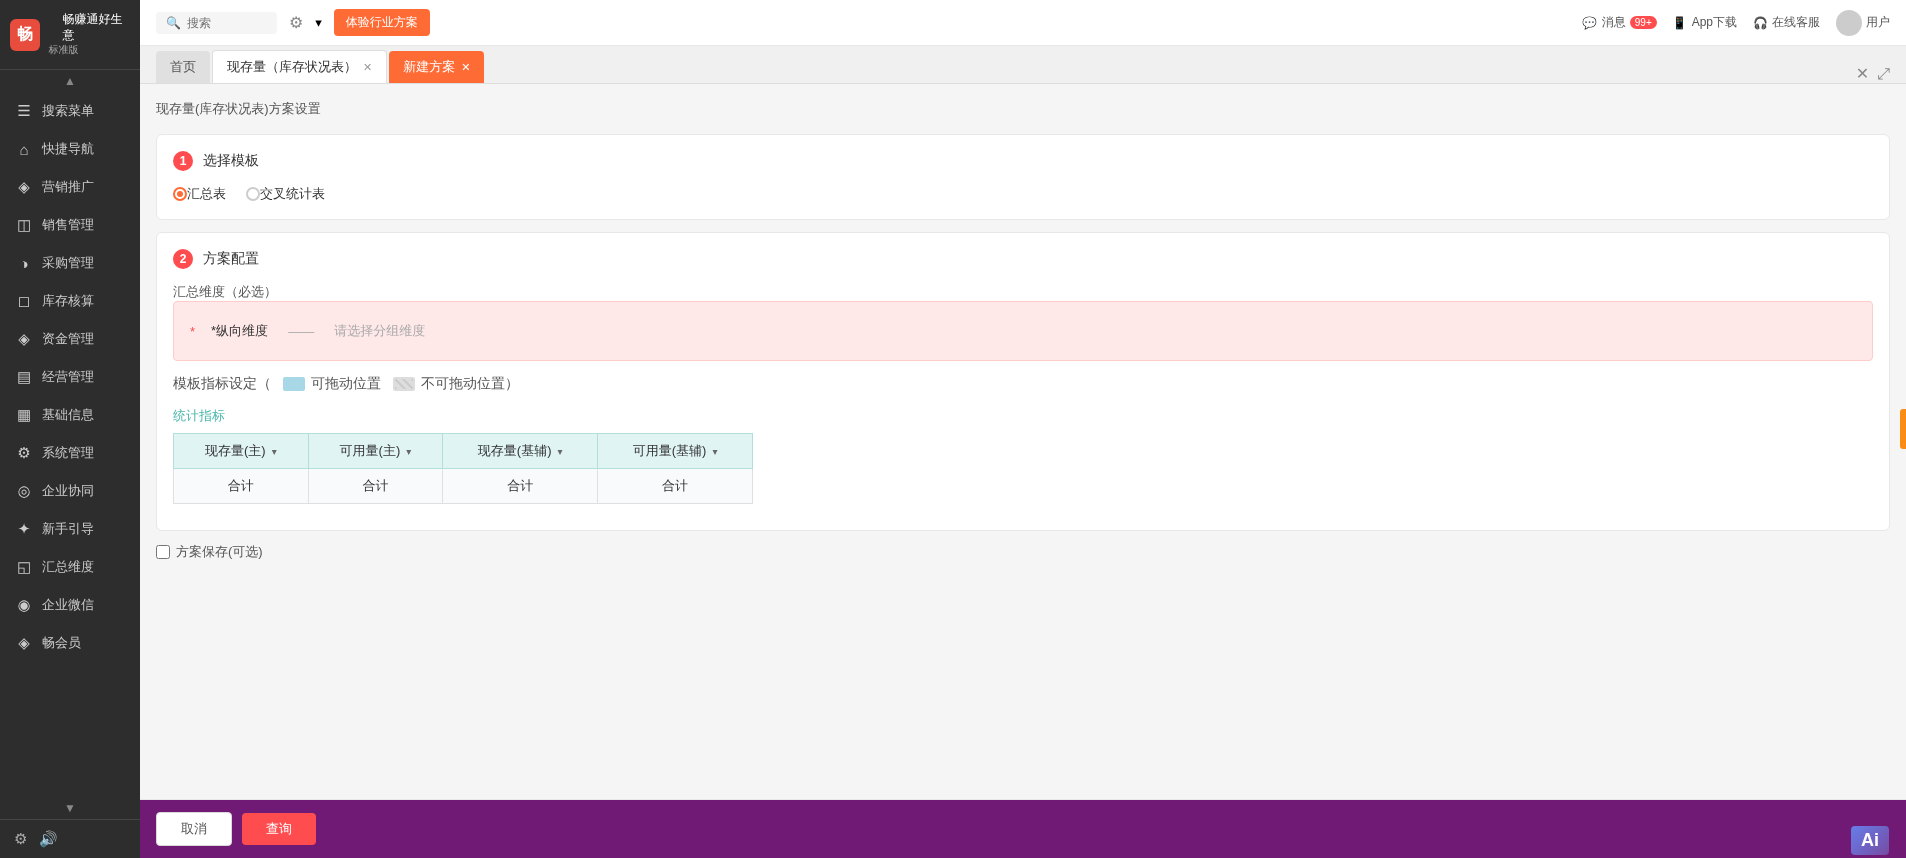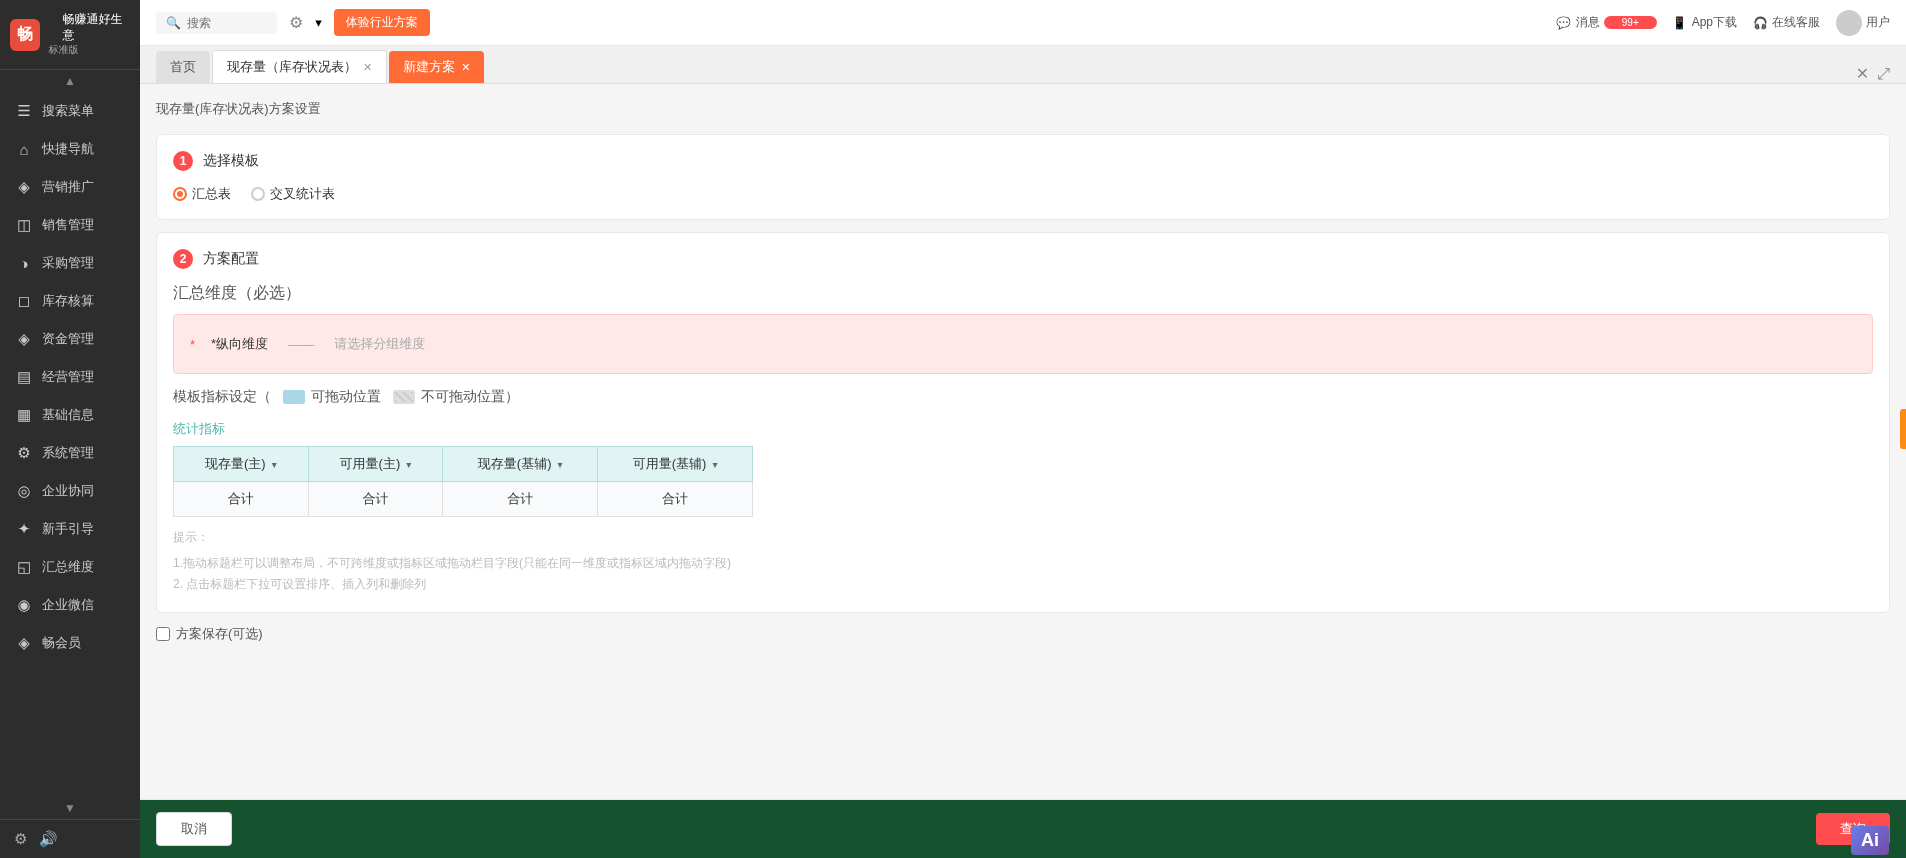--- a/index.html
+++ b/index.html
@@ -64,21 +64,21 @@
     }
     .topbar-gear { color: #888; cursor: pointer; font-size: 16px; }
     .topbar-trial-btn {
       background: #ff6b35; color: #fff; border: none; border-radius: 4px;
       padding: 5px 12px; font-size: 12px; cursor: pointer;
     }
     .topbar-right {
       margin-left: auto; display: flex; align-items: center; gap: 16px;
     }
     .topbar-msg { display: flex; align-items: center; gap: 4px; font-size: 12px; color: #555; cursor: pointer; position: relative; }
-    .badge { background: #ff4d4f; color: #fff; font-size: 10px; border-radius: 10px; padding: 1px 18px; }
+    .badge { background: #ff4d4f; color: #fff; font-size: 10px; border-radius: 10px; padding: 1px 5px; }
     .topbar-app { display: flex; align-items: center; gap: 4px; font-size: 12px; color: #555; cursor: pointer; }
     .topbar-service { display: flex; align-items: center; gap: 4px; font-size: 12px; color: #555; cursor: pointer; }
     .topbar-user { display: flex; align-items: center; gap: 4px; font-size: 12px; color: #555; cursor: pointer; }
     .avatar-circle { width: 26px; height: 26px; border-radius: 50%; background: #ccc; }
 
     
     .tabs-bar {
       height: 38px; background: #f0f0f0; display: flex; align-items: flex-end;
       padding: 0 16px; gap: 2px; flex-shrink: 0; border-bottom: 1px solid #ddd;
       position: relative;
@@ -118,32 +118,32 @@
       display: flex; align-items: center; gap: 10px; margin-bottom: 14px;
     }
     .step-num {
       width: 20px; height: 20px; border-radius: 50%; background: #ff4d4f;
       color: #fff; font-size: 12px; display: flex; align-items: center; justify-content: center; font-weight: bold;
     }
     .step-title { font-size: 14px; color: #333; font-weight: 500; }
 
     
     .radio-group { display: flex; align-items: center; gap: 20px; }
-    .radio-label { display: flex; align-items: center; gap: 5px; font-size: 13px; color: #333; cursor: pointer; }
+    .radio-label { display: flex; align-items: center; font-size: 13px; color: #333; cursor: pointer; }
     .radio-dot {
       width: 14px; height: 14px; border-radius: 50%; border: 2px solid #ccc;
       display: flex; align-items: center; justify-content: center;
     }
     .radio-dot.checked { border-color: #ff6b35; }
     .radio-dot.checked::after {
       content: ''; width: 6px; height: 6px; border-radius: 50%; background: #ff6b35;
     }
 
     
-    .section-label { font-size: 16px; color: #555; margin-bottom: 10px; }
+    .section-label { font-size: 13px; color: #555; }
 
     
     .dimension-area {
       background: #ffe8e8; border: 1px solid #ffcccc; border-radius: 4px;
       padding: 20px 16px; margin-bottom: 14px;
     }
     .dimension-row { display: flex; align-items: center; gap: 16px; }
     .dimension-required { color: #ff4d4f; font-size: 13px; }
     .dimension-label { font-size: 13px; color: #333; }
     .dimension-dash { color: #aaa; font-size: 13px; margin: 0 4px; }
@@ -183,22 +183,22 @@
     
     .tips { color: #bbb; font-size: 12px; line-height: 1.8; }
     .tips-title { margin-bottom: 4px; }
 
     
     .save-option { display: flex; align-items: center; gap: 6px; font-size: 13px; color: #555; }
     .save-checkbox { width: 14px; height: 14px; border: 1px solid #ccc; cursor: pointer; }
 
     
     .bottom-actions {
-      display: flex; justify-content: space-between; align-items: center;
-      padding: 12px 16px; background: #14532d; border-top: 1px solid #e8e8e8;
+      display: flex; justify-content: flex-start; align-items: center;
+      padding: 12px 16px; background: #701a75; border-top: 1px solid #e8e8e8;
       gap: 10px; flex-shrink: 0;
     }
     .btn-cancel {
       padding: 7px 24px; border: 1px solid #d9d9d9; background: #fff;
       border-radius: 4px; color: #555; font-size: 13px; cursor: pointer;
     }
     .btn-query {
       padding: 7px 24px; background: #ff4d4f; border: none;
       border-radius: 4px; color: #fff; font-size: 13px; cursor: pointer;
     }
@@ -434,25 +434,20 @@
             <tr>
               <td>合计</td>
               <td>合计</td>
               <td>合计</td>
               <td>合计</td>
             </tr>
           </tbody>
         </table>
       </div>
 
-      <div class="tips">
-        <div class="tips-title">提示：</div>
-        <div>1.拖动标题栏可以调整布局，不可跨维度或指标区域拖动栏目字段(只能在同一维度或指标区域内拖动字段)</div>
-        <div>2. 点击标题栏下拉可设置排序、插入列和删除列</div>
-      </div>
     </div>
 
     <div class="save-option">
       <input type="checkbox" class="save-checkbox" style="">
       <span>方案保存(可选)</span>
     </div>
 
   </div>
 
   <div class="bottom-actions">

